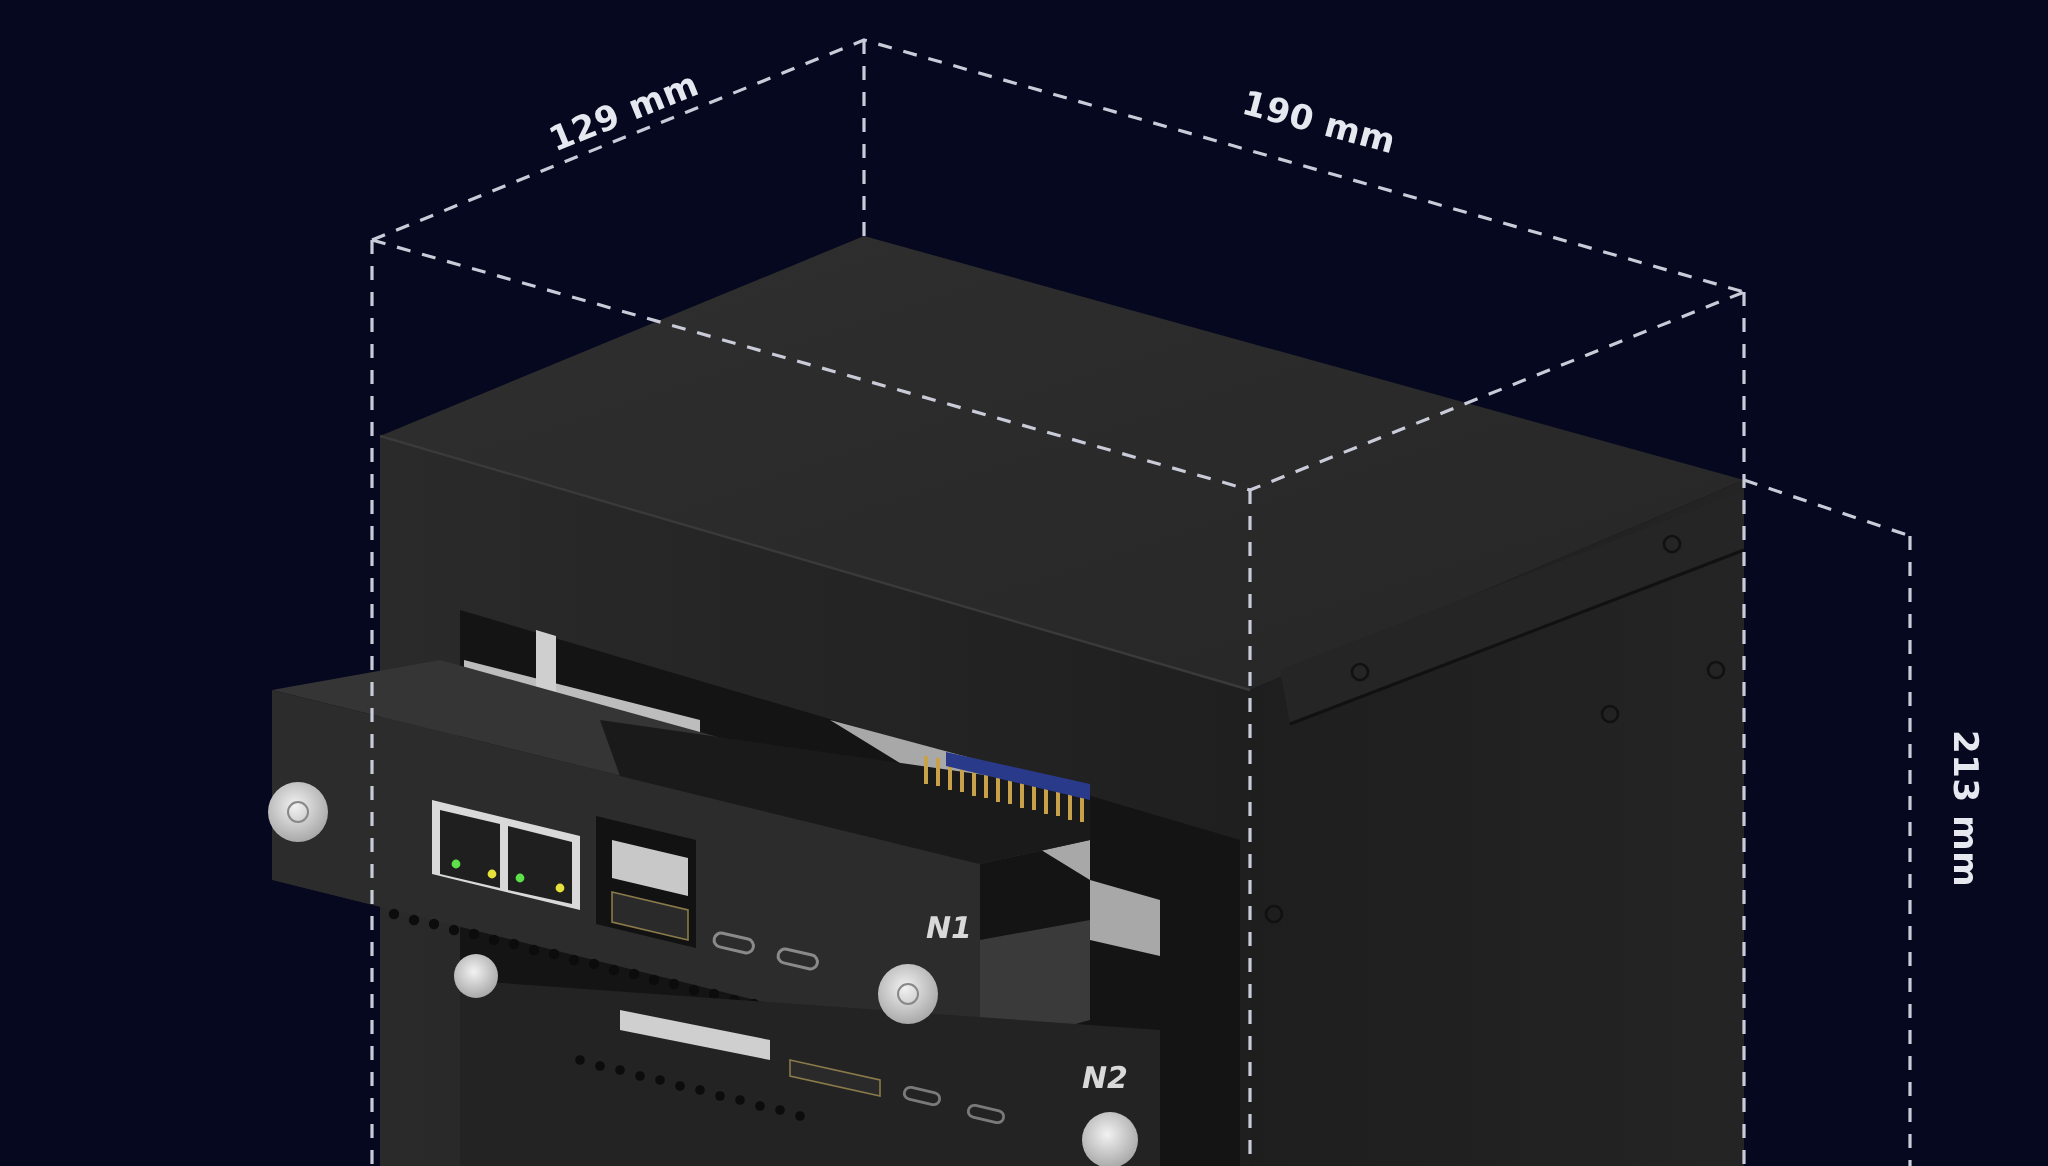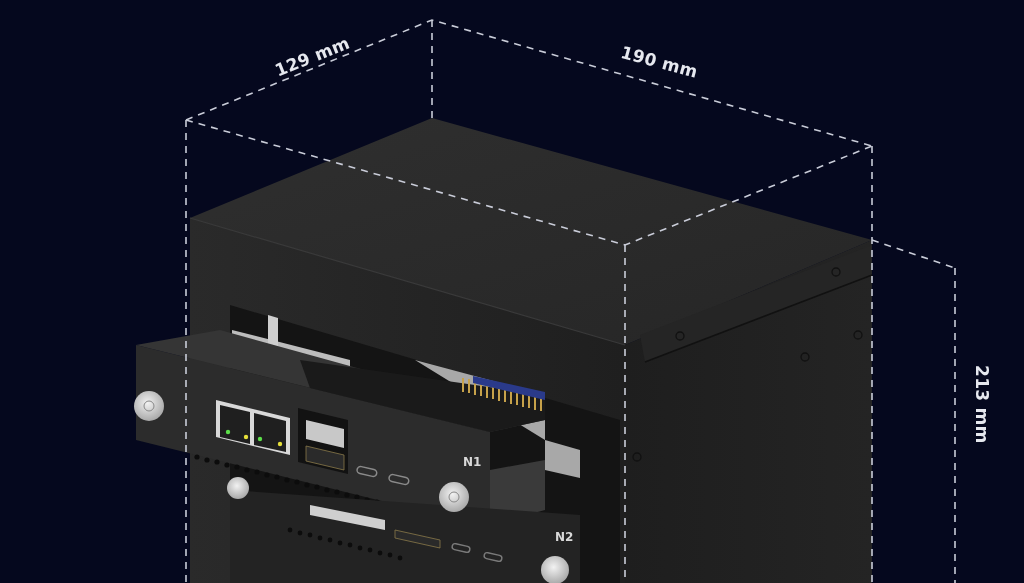--- a/index.html
+++ b/index.html
@@ -15,23 +15,24 @@
     color: #e6e8ef;
     font-size: 17px;
     font-weight: bold;
     letter-spacing: 0.3px;
     white-space: nowrap;
     transform-origin: left top;
   }
   .node-label {
     position: absolute;
     color: #d9d9d9;
-    font-size: 12px;
+    font-size: 15px;
     font-weight: bold;
     white-space: nowrap;
+    font-style: italic;
   }
 </style>
 </head>
 <body>
 
 <div class="scene">
   <svg class="render" width="1024" height="583" viewBox="0 0 1024 583">
     <defs>
       <linearGradient id="topGrad" x1="0" y1="0" x2="1" y2="1">
         <stop offset="0" stop-color="#2f2f2f"></stop>
@@ -192,14 +193,14 @@
       <line x1="872" y1="240" x2="955" y2="268"></line>
       <line x1="955" y1="268" x2="955" y2="583"></line>
     </g>
   </svg>
 
   <div class="dim-label" style="left:272px; top:62px; transform: rotate(-22deg);">129 mm</div>
   <div class="dim-label" style="left:624px; top:42px; transform: rotate(15deg);">190 mm</div>
   <div class="dim-label" style="left:992px; top:365px; transform: rotate(90deg);">213 mm</div>
 
   <div class="node-label" style="left:463px; top:455px;">N1</div>
-  <div class="node-label" style="left:555px; top:530px;">N2</div>
+  <div class="node-label" style="left:541px; top:530px;">N2</div>
 </div>
 
 </body></html>

